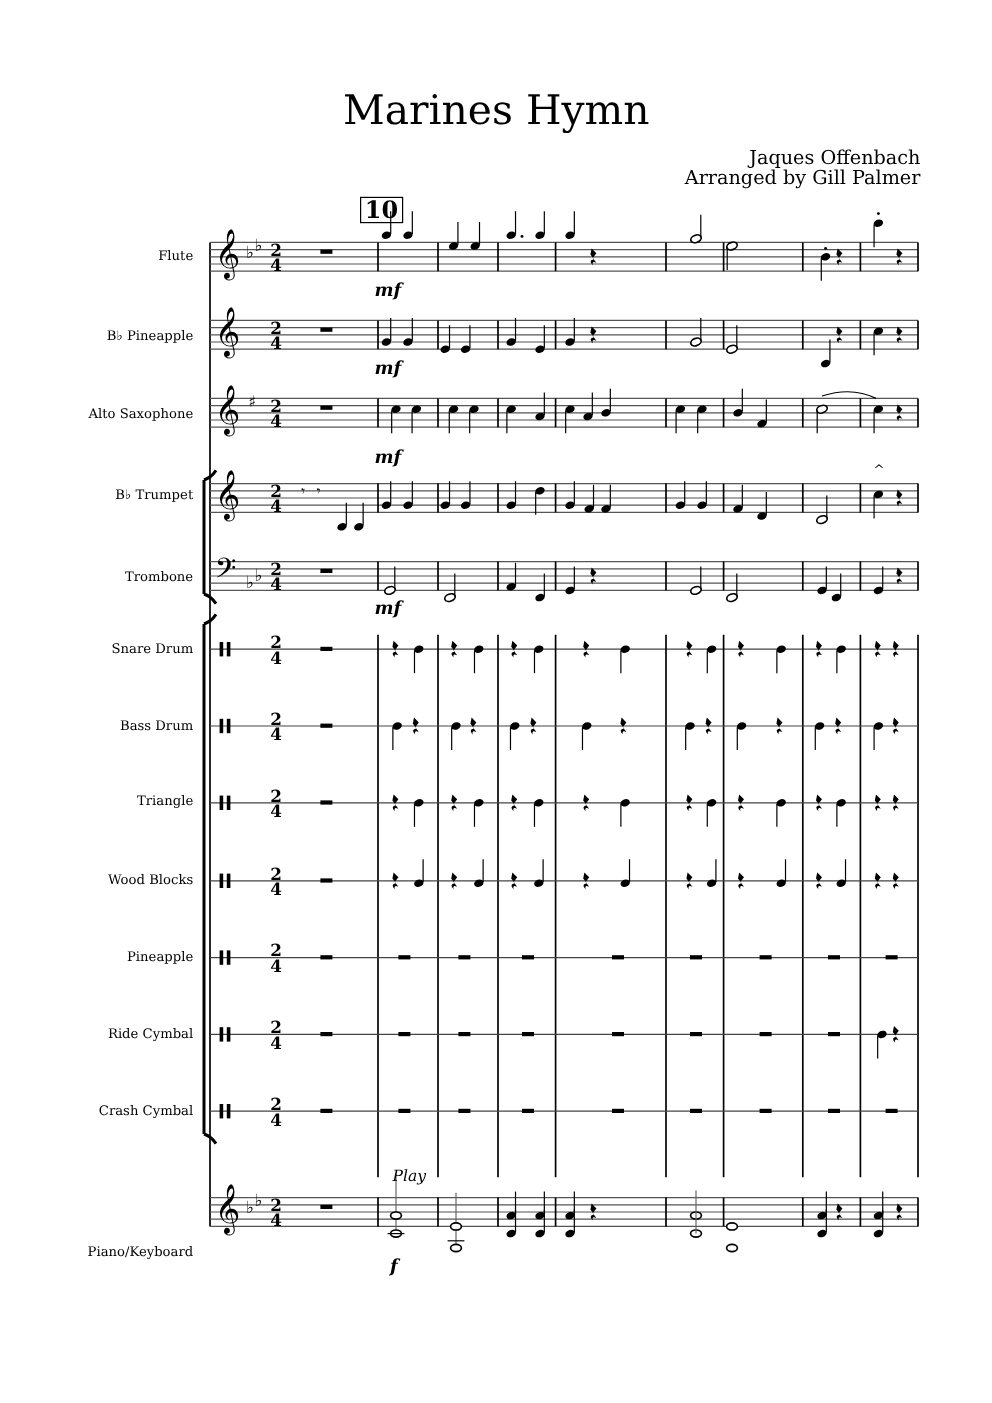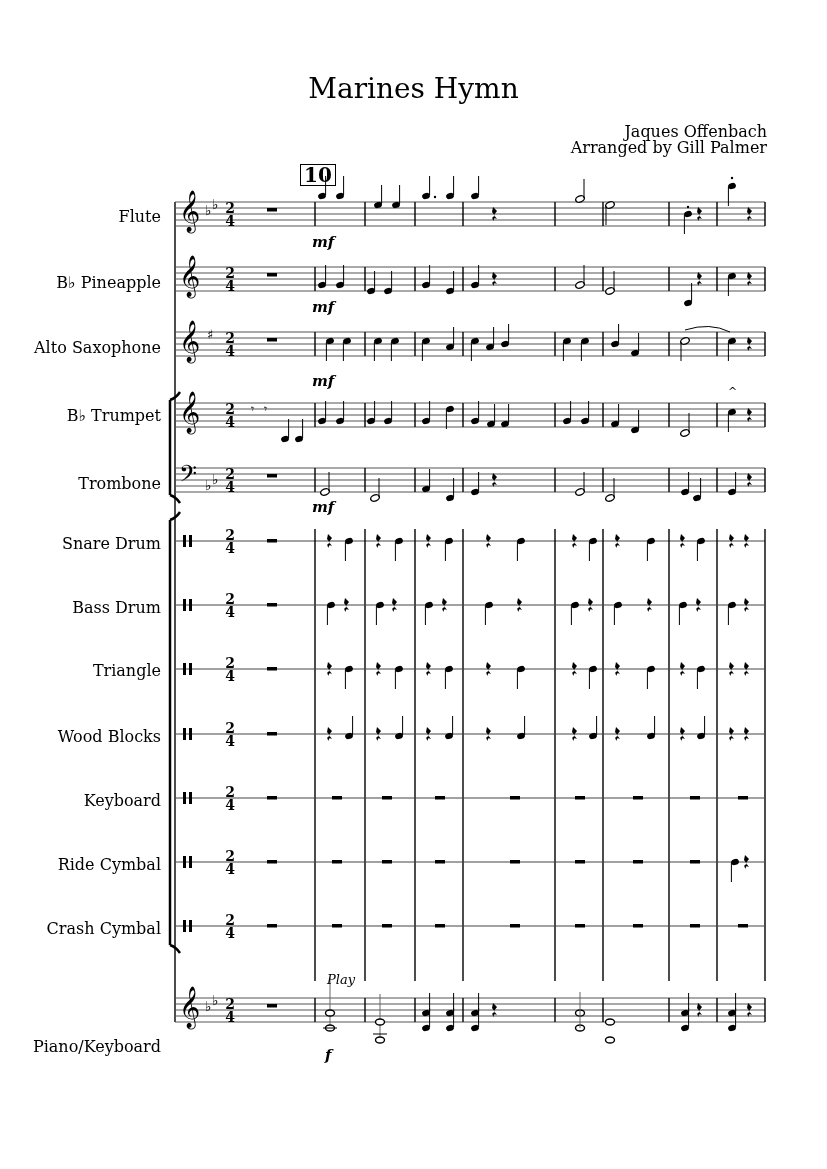--- a/index.html
+++ b/index.html
@@ -1,20 +1,20 @@
 <!DOCTYPE html>
 <html><head>
 <meta charset="utf-8">
 <style>
   html, body { margin: 0; padding: 0; background: #ffffff; }
   body { width: 827px; height: 1169px; position: relative; overflow: hidden; font-family: "DejaVu Serif", serif; color: #000; }
-  .title { position: absolute; top: 72px; left: 0; width: 827px; text-align: center; font-family: "DejaVu Serif", serif; font-size: 28px; font-weight: normal; }
+  .title { position: absolute; top: 72px; left: 0; width: 827px; text-align: center; font-family: "DejaVu Serif", serif; font-size: 34px; font-weight: normal; }
   .composer { position: absolute; right: 60px; top: 124px; text-align: right; font-family: "DejaVu Serif", serif; font-size: 16px; line-height: 16px; }
   .rehearsal { position: absolute; left: 300px; top: 164px; border: 1.5px solid #000; font-family: "DejaVu Serif", serif; font-weight: bold; font-size: 20px; padding: 0 3px; line-height: 20px; }
-  .inst-label { position: absolute; right: 666px; font-family: "DejaVu Serif", serif; font-size: 16px; white-space: nowrap; text-align: left; }
+  .inst-label { position: absolute; right: 666px; font-family: "DejaVu Serif", serif; font-size: 11px; white-space: nowrap; text-align: left; }
   svg.score { position: absolute; left: 0; top: 0; }
   .dyn { font-family: "DejaVu Serif", serif; font-style: italic; font-weight: bold; font-size: 15px; }
   .play { font-family: "DejaVu Serif", serif; font-style: italic; font-size: 13px; }
 </style>
 </head>
 <body>
 
 <div class="title">Marines Hymn</div>
 <div class="composer">
   <div>Jaques Offenbach</div>
@@ -24,21 +24,21 @@
 
 <div class="inst-label" style="top:207px">Flute</div>
 <div class="inst-label" style="top:273px">B♭ Pineapple</div>
 <div class="inst-label" style="top:338px">Alto Saxophone</div>
 <div class="inst-label" style="top:406px">B♭ Trumpet</div>
 <div class="inst-label" style="top:474px">Trombone</div>
 <div class="inst-label" style="top:534px">Snare Drum</div>
 <div class="inst-label" style="top:598px">Bass Drum</div>
 <div class="inst-label" style="top:661px">Triangle</div>
 <div class="inst-label" style="top:727px">Wood Blocks</div>
-<div class="inst-label" style="top:791px">Keyboard</div>
+<div class="inst-label" style="top:791px">Pineapple</div>
 <div class="inst-label" style="top:855px">Ride Cymbal</div>
 <div class="inst-label" style="top:919px">Crash Cymbal</div>
 <div class="inst-label" style="top:1037px">Piano/Keyboard</div>
 
 <svg class="score" width="827" height="1169" viewBox="0 0 827 1169">
   <defs>
     <g id="staff5">
       <line x1="0" y1="0" x2="590" y2="0" stroke="#555" stroke-width="1"></line>
       <line x1="0" y1="6" x2="590" y2="6" stroke="#555" stroke-width="1"></line>
       <line x1="0" y1="12" x2="590" y2="12" stroke="#555" stroke-width="1"></line>

